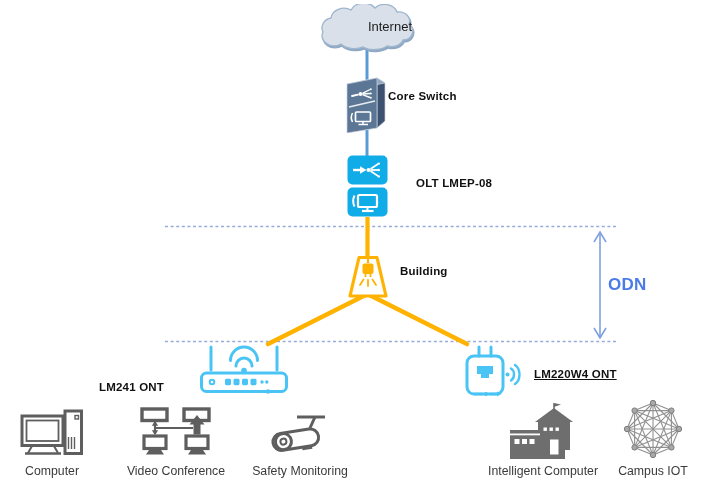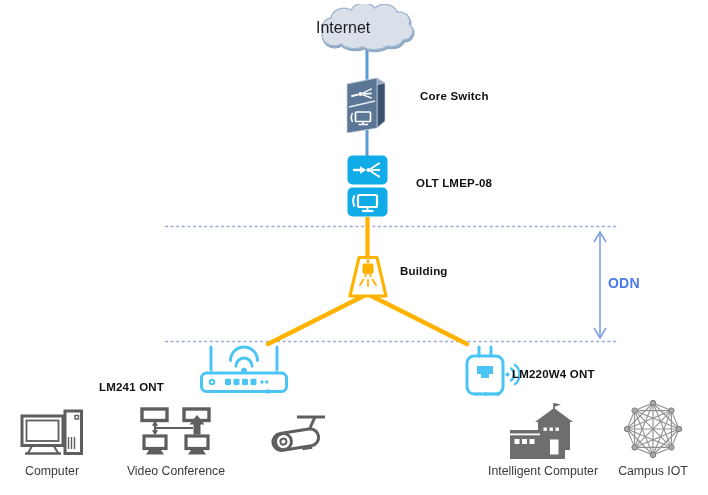--- a/index.html
+++ b/index.html
@@ -1,31 +1,31 @@
 <!DOCTYPE html>
 <html><head>
 <meta charset="utf-8">
 <style>
   html,body{margin:0;padding:0;background:#fff;}
   .canvas{position:relative;width:708px;height:495px;background:#fff;overflow:hidden;
           font-family:"Liberation Sans",sans-serif;}
   .canvas svg{display:block;}
   .overlay{position:absolute;left:0;top:0;width:708px;height:495px;pointer-events:none;}
   .lbl{position:absolute;font-weight:bold;font-size:11.5px;color:#101010;letter-spacing:.2px;white-space:nowrap;}
-  .lbl-core{left:420px;top:90px;}
+  .lbl-core{left:388px;top:90px;}
   .lbl-olt{left:416px;top:177px;}
   .lbl-splitter{left:400px;top:265px;}
-  .lbl-odn{left:608px;top:275px;color:#4a7be8;font-size:14px;}
+  .lbl-odn{left:608px;top:275px;color:#4a7be8;font-size:17px;}
   .lbl-lm241{left:99px;top:365px;margin-top:16px;}
-  .lbl-lm220{left:512px;top:368px;}
+  .lbl-lm220{left:534px;top:368px;text-decoration:underline;}
 
   .cloud-wrap{position:absolute;left:316px;top:4px;width:100px;height:48px;}
   .cloud-wrap svg{filter:drop-shadow(1.5px 2px 0 #8fa8c4);}
-  .cloud-label{position:absolute;left:0;top:15px;width:96px;text-align:left;
-               font-size:16px;color:#1c1c1c;}
+  .cloud-label{position:absolute;left:0;top:15px;width:96px;text-align:right;
+               font-size:13px;color:#1c1c1c;}
 
   .core-switch{position:absolute;left:340px;top:71px;}
   .olt{position:absolute;left:347px;top:155px;}
   .splitter{position:absolute;left:344px;top:254px;}
   .odn-arrow{position:absolute;left:591px;top:228px;}
   .router{position:absolute;left:198px;top:342px;}
   .plugont{position:absolute;left:455px;top:344px;}
 
   .endpoint{position:absolute;top:402px;width:124px;text-align:center;}
   .ep-icon{height:57px;display:flex;align-items:flex-end;justify-content:center;}
@@ -202,20 +202,21 @@
           <line x1="46" y1="4" x2="41" y2="15" stroke-width="3"></line>
           <g transform="rotate(-9 28 28)">
             <rect x="4" y="18" width="46" height="17" rx="8.5" stroke-width="3"></rect>
             <circle cx="14.5" cy="26.5" r="8" stroke-width="3"></circle>
             <circle cx="14.5" cy="26.5" r="3" stroke-width="2"></circle>
             <line x1="32" y1="37" x2="42" y2="37" stroke-width="2"></line>
           </g>
         </g>
       </svg>
     </div>
+    <div class="ep-label">Safety Monitoring</div>
   </div>
 
 
   <div class="endpoint ep5">
     <div class="ep-icon">
       <svg width="72" height="56" viewBox="0 0 72 56">
         <line x1="47" y1="0" x2="47" y2="7" stroke="#6E6E6E" stroke-width="1.6"></line>
         <polygon points="47,0 54,1.5 47,4" fill="#6E6E6E"></polygon>
         <polygon points="28,19 47,5 66,19" fill="#6E6E6E"></polygon>
         <rect x="31" y="19" width="32" height="37" fill="#6E6E6E"></rect>

